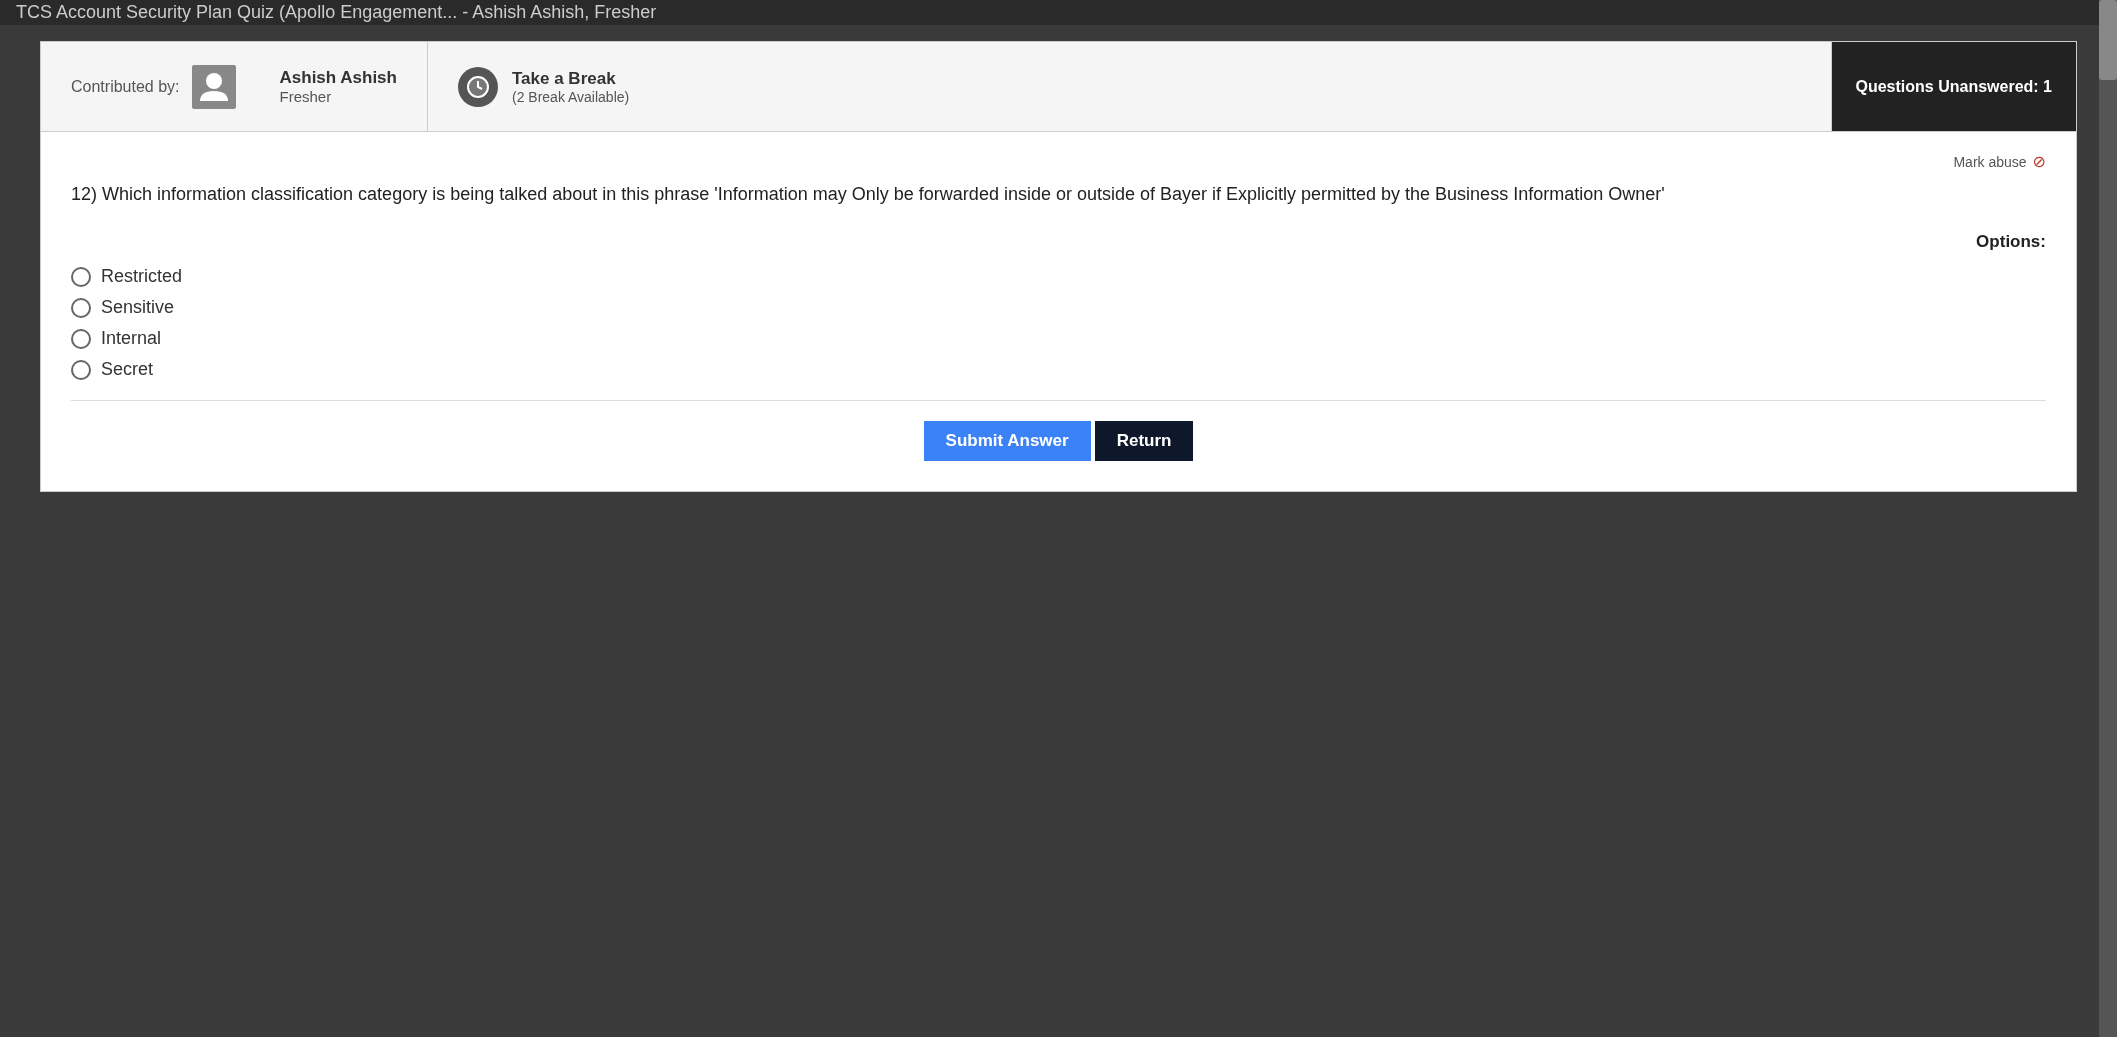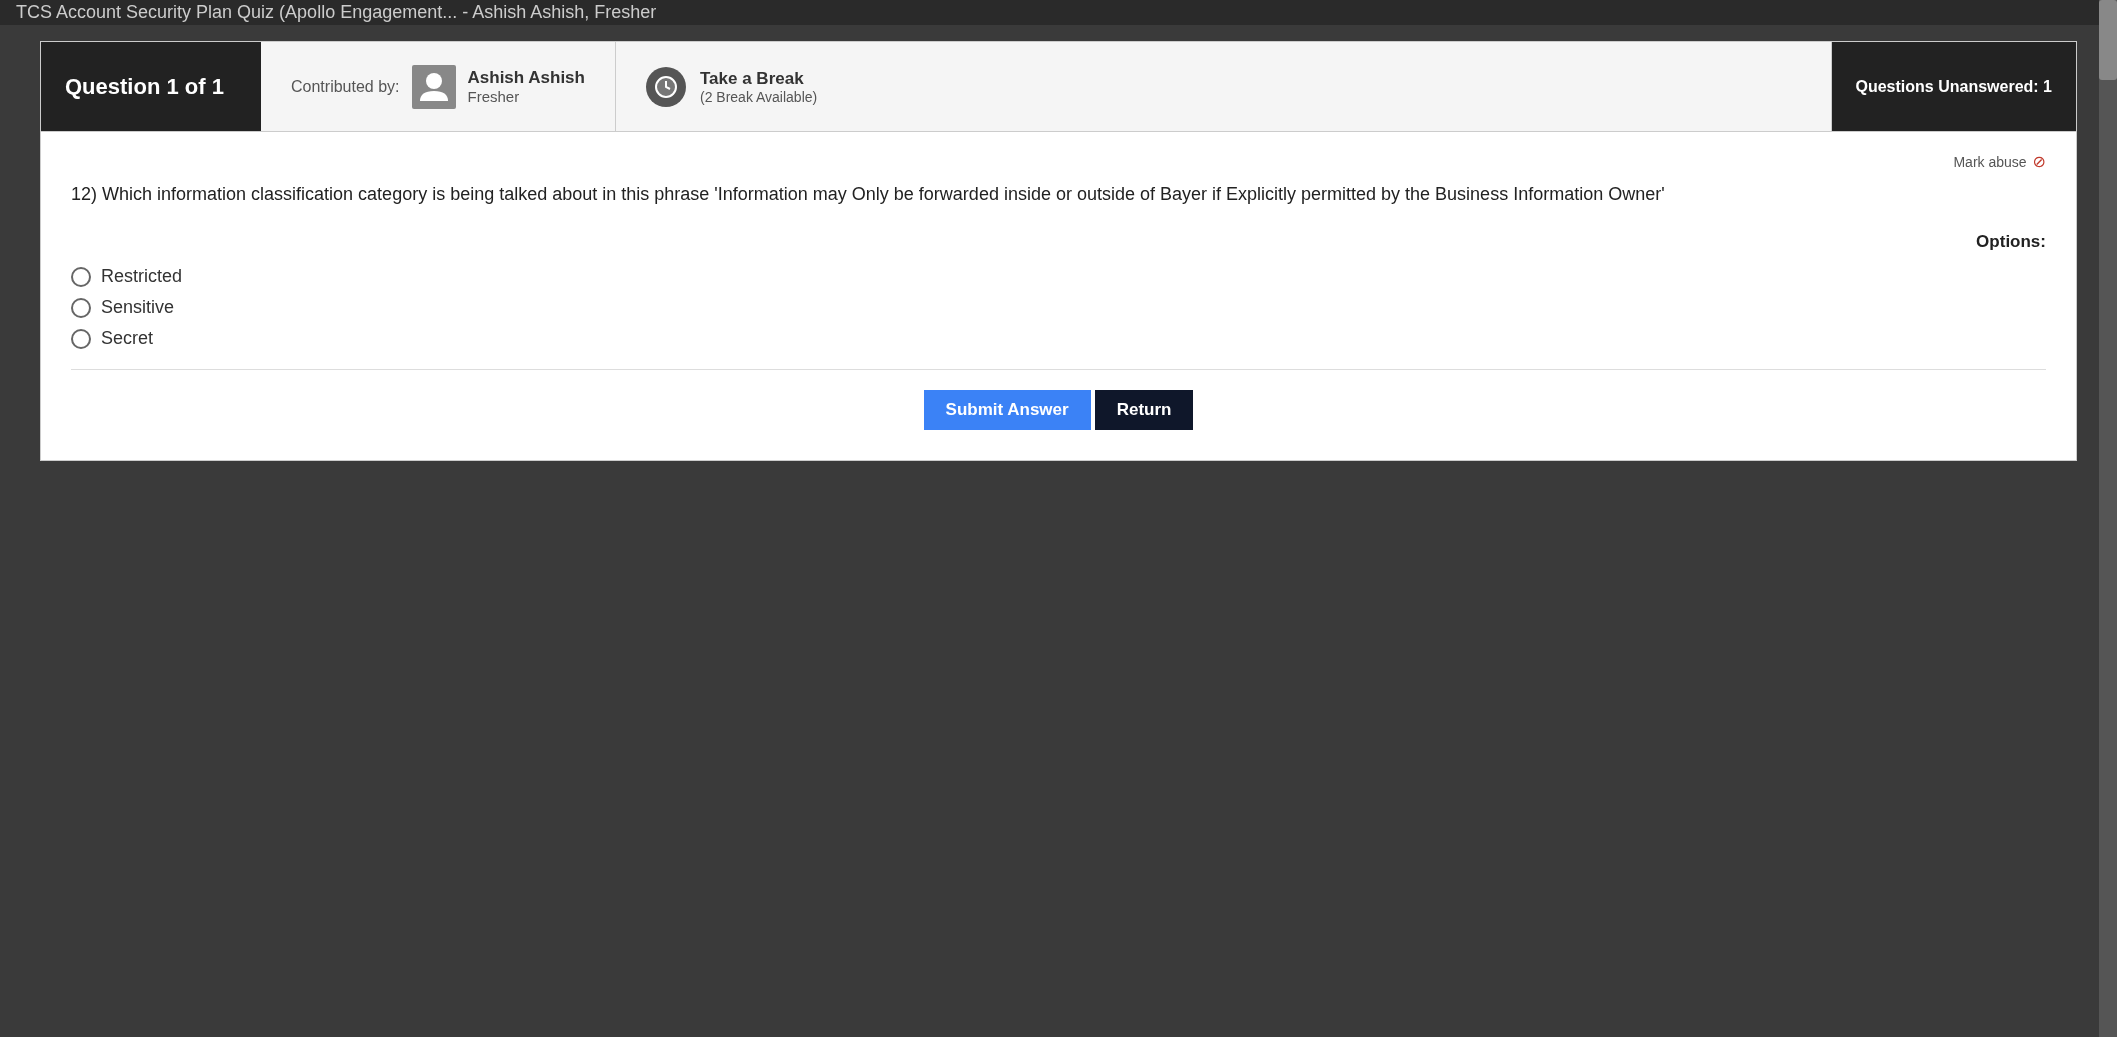--- a/index.html
+++ b/index.html
@@ -77,20 +77,21 @@
       display: flex;
       align-items: center;
       justify-content: center;
       color: #fff;
       font-size: 24px;
     }
 
     .user-info {
       display: flex;
       flex-direction: column;
+      margin-left: 32px;
     }
 
     .user-name {
       font-size: 17px;
       font-weight: bold;
       color: #333;
     }
 
     .user-role {
       font-size: 15px;
@@ -259,23 +260,20 @@
   </style>
 </head>
 <body>
 
 <div class="title-bar">
   <span>TCS Account Security Plan Quiz (Apollo Engagement... - Ashish Ashish, Fresher</span>
 </div>
 
 <div class="quiz-container">
   <div class="quiz-header">
-    <div class="question-number-box">
-      <span>Question 1 of 1</span>
-    </div>
     <div class="contributed-by">
       <span class="contributed-label">Contributed by:</span>
       <div class="user-avatar">
         <svg width="28" height="32" viewBox="0 0 28 32" fill="white">
           <circle cx="14" cy="10" r="8"></circle>
           <path d="M0 30 Q0 20 14 20 Q28 20 28 30 Z"></path>
         </svg>
       </div>
       <div class="user-info">
         <span class="user-name">Ashish Ashish</span>
@@ -315,20 +313,24 @@
       <li class="option-item">
         <span class="option-radio"></span>
         <span>Restricted</span>
       </li>
       <li class="option-item">
         <span class="option-radio"></span>
         <span>Sensitive</span>
       </li>
       <li class="option-item">
         <span class="option-radio"></span>
+        <span>Internal</span>
+      </li>
+      <li class="option-item">
+        <span class="option-radio"></span>
         <span>Secret</span>
       </li>
     </ul>
 
     <hr class="divider">
 
     <div class="action-buttons">
       <button class="btn-submit">Submit Answer</button>
       <button class="btn-return">Return</button>
     </div>

